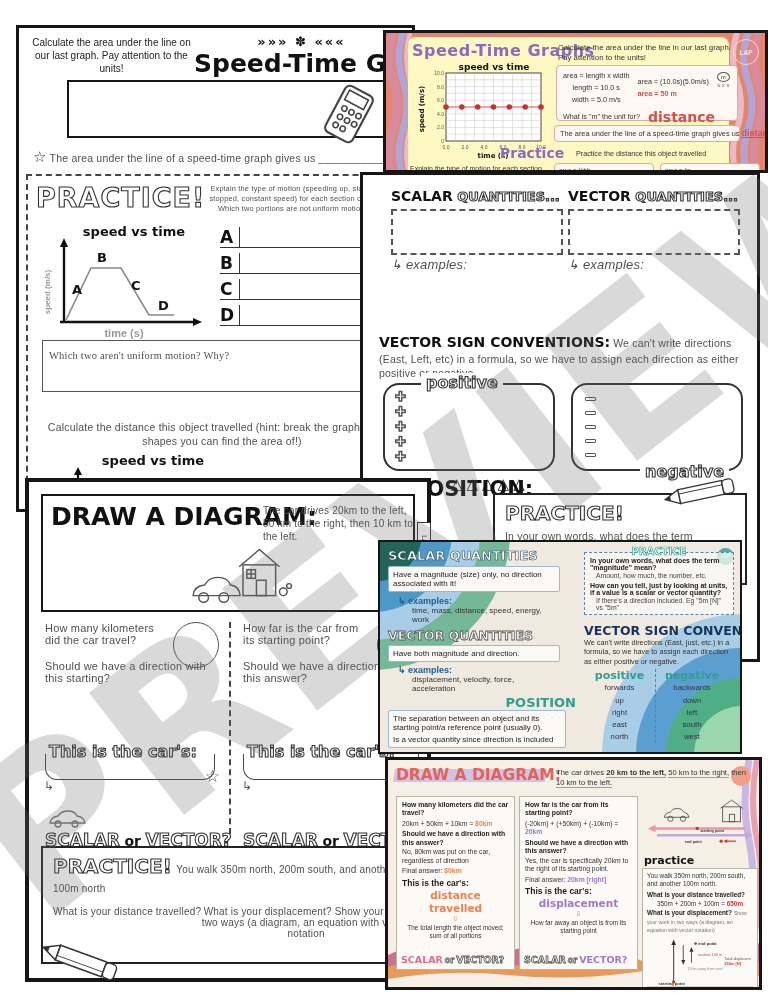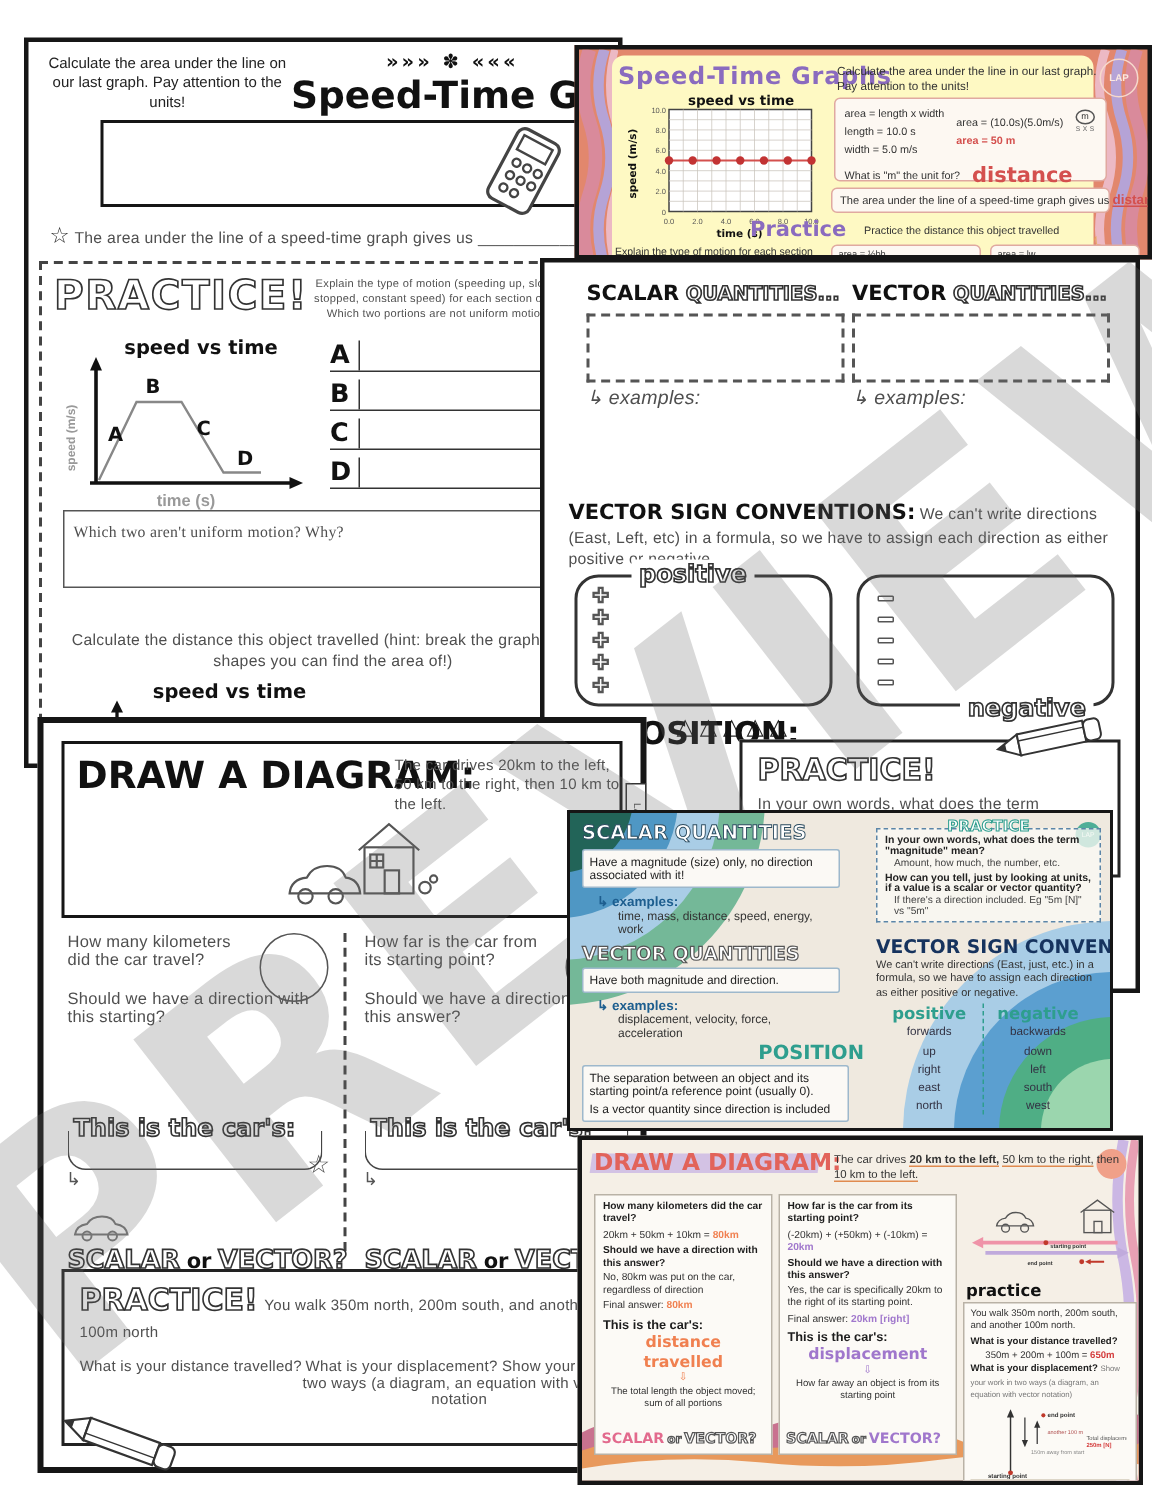--- a/index.html
+++ b/index.html
@@ -192,21 +192,21 @@
             <text x="68" y="88">4.0</text>
             <text x="87" y="88">6.0</text>
             <text x="106" y="88">8.0</text>
             <text x="125" y="88">10.0</text>
         </g>
         <text x="77" y="97" text-anchor="middle" font-size="7" font-weight="bold" fill="#111" font-family="DejaVu Sans">time (s)</text>
       </svg>
 
       <div class="abs fbox" style="left:148px;top:28px;width:182px;height:56px;padding:4px 6px;font-size:7.2px;color:#333;">
         <div style="display:flex;gap:8px;">
-          <div style="line-height:1.7;">
+          <div style="line-height:1.7;text-align:center;">
             <div>area = length x width</div>
             <div>length = 10.0 s</div>
             <div>width = 5.0 m/s</div>
           </div>
           <div style="line-height:1.7;padding-top:6px;">
             <div>area = (10.0s)(5.0m/s)</div>
             <div class="red" style="font-weight:700;">area = 50 m</div>
           </div>
           <div style="padding-top:2px;text-align:center;">
             <span class="abs" style="position:static;display:inline-block;border:1px solid #555;border-radius:50%;padding:1px 3px;font-size:6px;">m</span>

